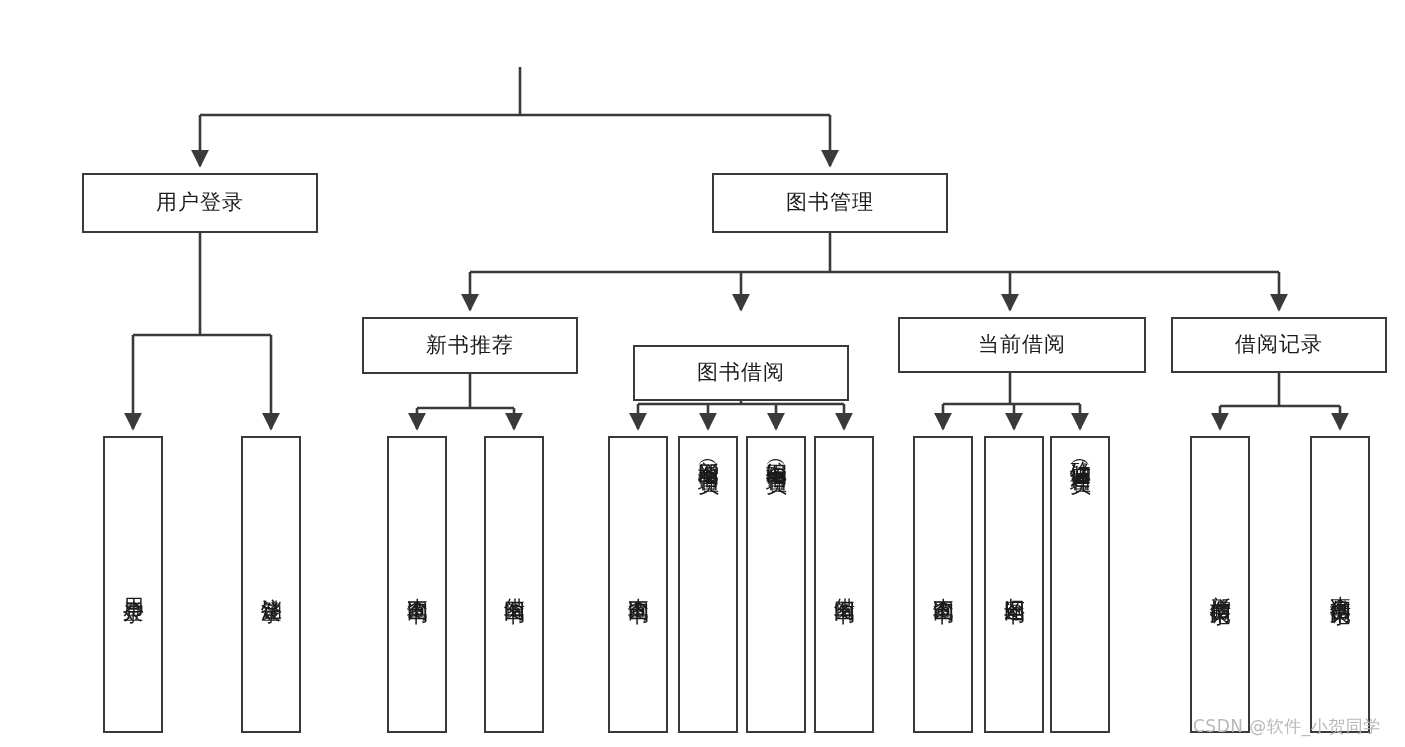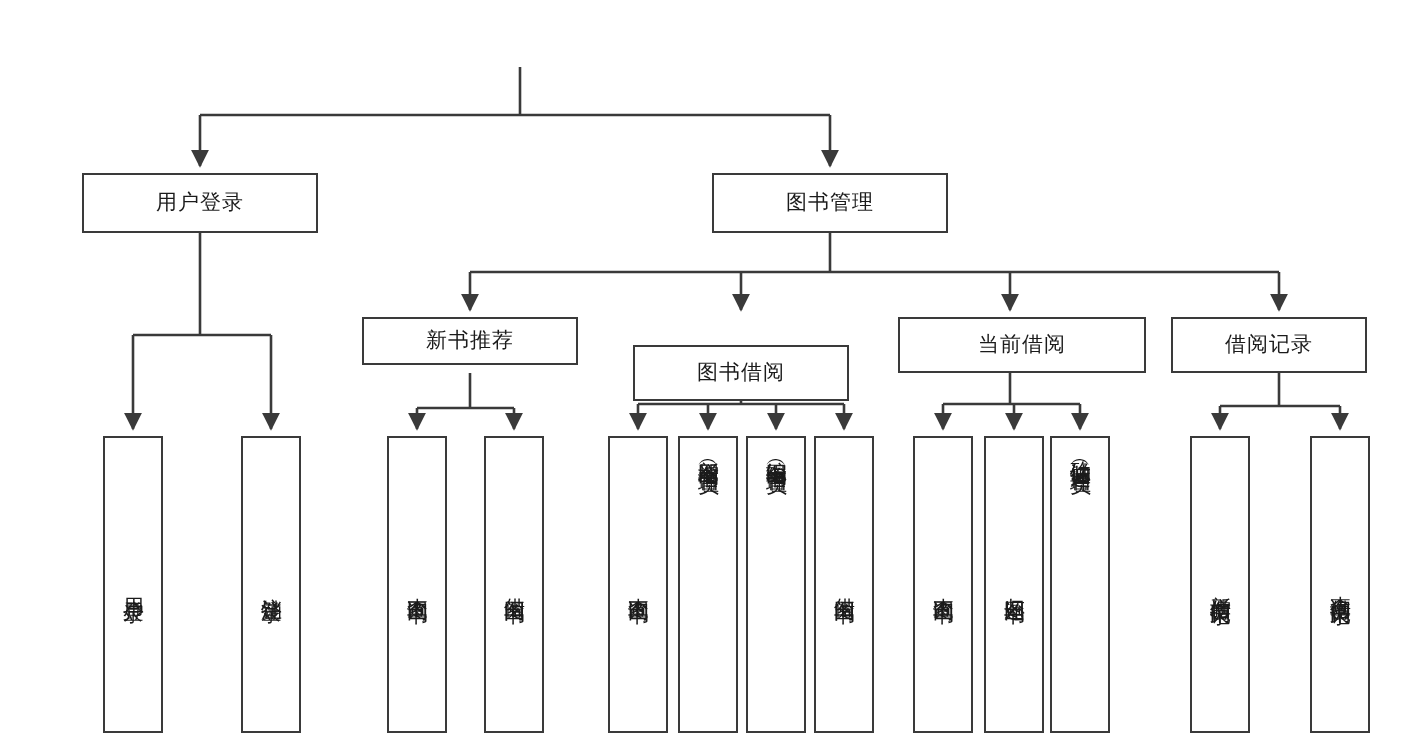--- a/index.html
+++ b/index.html
@@ -120,36 +120,37 @@
     </g>
   </svg>
 
 
   <div id="level1-layer">
       <div class="node node-h" style="left: 82px; top: 173px; width: 236px; height: 60px;">用户登录</div>
       <div class="node node-h" style="left: 712px; top: 173px; width: 236px; height: 60px;">图书管理</div>
     </div>
 
   <div id="level2-layer">
-      <div class="node node-h" style="left: 362px; top: 317px; width: 216px; height: 48px;">新书推荐</div>
+      <div class="node node-h" style="left: 362px; top: 317px; width: 216px; height: 57px;">新书推荐</div>
       <div class="node node-h" style="left: 633px; top: 317px; width: 216px; height: 56px; margin-top: 28px;">图书借阅</div>
       <div class="node node-h" style="left: 898px; top: 317px; width: 248px; height: 56px;">当前借阅</div>
-      <div class="node node-h" style="left: 1171px; top: 317px; width: 196px; height: 56px;">借阅记录</div>
+      <div class="node node-h" style="left: 1171px; top: 317px; width: 216px; height: 56px;">借阅记录</div>
     </div>
 
   <div id="leaf-layer">
       <div class="node node-v centered" style="left: 103px; top: 436px; width: 60px; height: 297px;">用户登录</div>
       <div class="node node-v centered" style="left: 241px; top: 436px; width: 60px; height: 297px;">注销登录</div>
       <div class="node node-v centered" style="left: 387px; top: 436px; width: 60px; height: 297px;">查询图书</div>
       <div class="node node-v centered" style="left: 484px; top: 436px; width: 60px; height: 297px;">借阅图书</div>
       <div class="node node-v centered" style="left: 608px; top: 436px; width: 60px; height: 297px;">查询图书</div>
       <div class="node node-v" style="left: 678px; top: 436px; width: 60px; height: 297px;">新增图书（管理员）</div>
       <div class="node node-v" style="left: 746px; top: 436px; width: 60px; height: 297px;">编辑图书（管理员）</div>
       <div class="node node-v centered" style="left: 814px; top: 436px; width: 60px; height: 297px;">借阅图书</div>
       <div class="node node-v centered" style="left: 913px; top: 436px; width: 60px; height: 297px;">查询图书</div>
       <div class="node node-v centered" style="left: 984px; top: 436px; width: 60px; height: 297px;">归还图书</div>
       <div class="node node-v" style="left: 1050px; top: 436px; width: 60px; height: 297px;">确认归还（管理员）</div>
       <div class="node node-v centered" style="left: 1190px; top: 436px; width: 60px; height: 297px;">新增借阅记录</div>
       <div class="node node-v centered" style="left: 1310px; top: 436px; width: 60px; height: 297px;">查询借阅记录</div>
     </div>
 
+  <div class="watermark" style="left: 1193px; top: 715px;">CSDN @软件_小贺同学</div>
 
 </div>
 
 </body></html>

